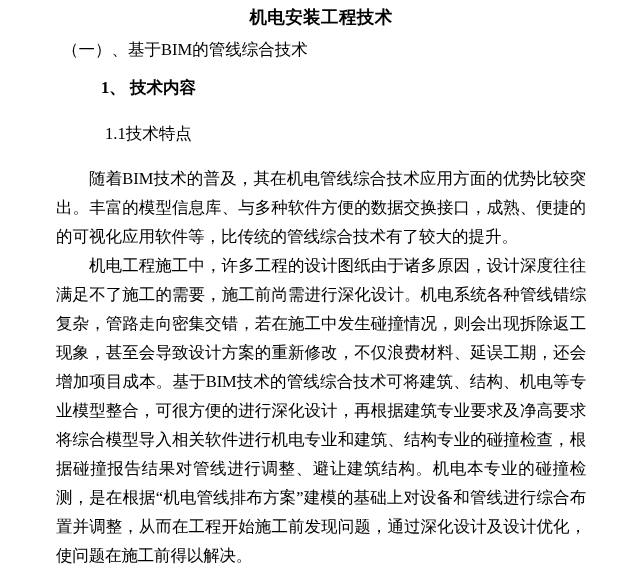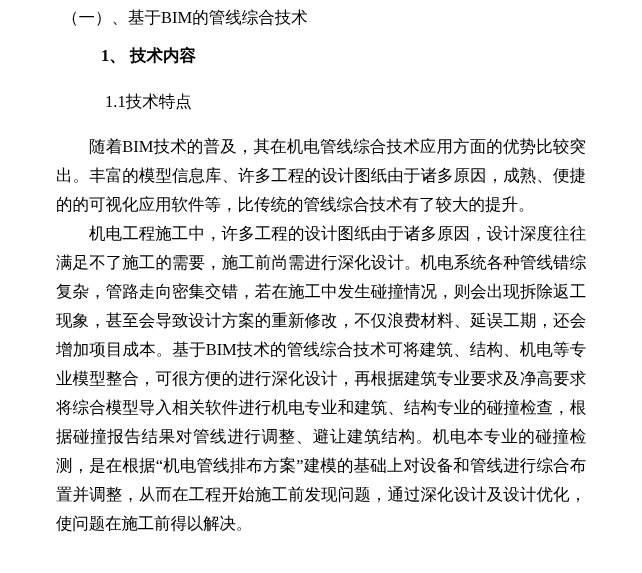--- a/index.html
+++ b/index.html
@@ -67,25 +67,26 @@
   }
   .body-para.tight {
     letter-spacing: -0.15px;
   }
 </style>
 </head>
 <body>
 
 <div class="page">
 
+  <h1 class="doc-title">机电安装工程技术</h1>
 
   <h2 class="heading-1">（一）、基于BIM的管线综合技术</h2>
 
   <h3 class="heading-2">1、 技术内容</h3>
 
   <h4 class="heading-3">1.1技术特点</h4>
 
-  <p class="body-para">随着BIM技术的普及，其在机电管线综合技术应用方面的优势比较突出。丰富的模型信息库、许多工程的设计图纸由于诸多原因，成熟、便捷的的可视化应用软件等，比传统的管线综合技术有了较大的提升。</p>
+  <p class="body-para">随着BIM技术的普及，其在机电管线综合技术应用方面的优势比较突出。丰富的模型信息库、与多种软件方便的数据交换接口，成熟、便捷的的可视化应用软件等，比传统的管线综合技术有了较大的提升。</p>
 
 
   <p class="body-para tight">机电工程施工中，许多工程的设计图纸由于诸多原因，设计深度往往满足不了施工的需要，施工前尚需进行深化设计。机电系统各种管线错综复杂，管路走向密集交错，若在施工中发生碰撞情况，则会出现拆除返工现象，甚至会导致设计方案的重新修改，不仅浪费材料、延误工期，还会增加项目成本。基于BIM技术的管线综合技术可将建筑、结构、机电等专业模型整合，可很方便的进行深化设计，再根据建筑专业要求及净高要求将综合模型导入相关软件进行机电专业和建筑、结构专业的碰撞检查，根据碰撞报告结果对管线进行调整、避让建筑结构。机电本专业的碰撞检测，是在根据“机电管线排布方案”建模的基础上对设备和管线进行综合布置并调整，从而在工程开始施工前发现问题，通过深化设计及设计优化，使问题在施工前得以解决。</p>
 
 </div>
 
 </body></html>

